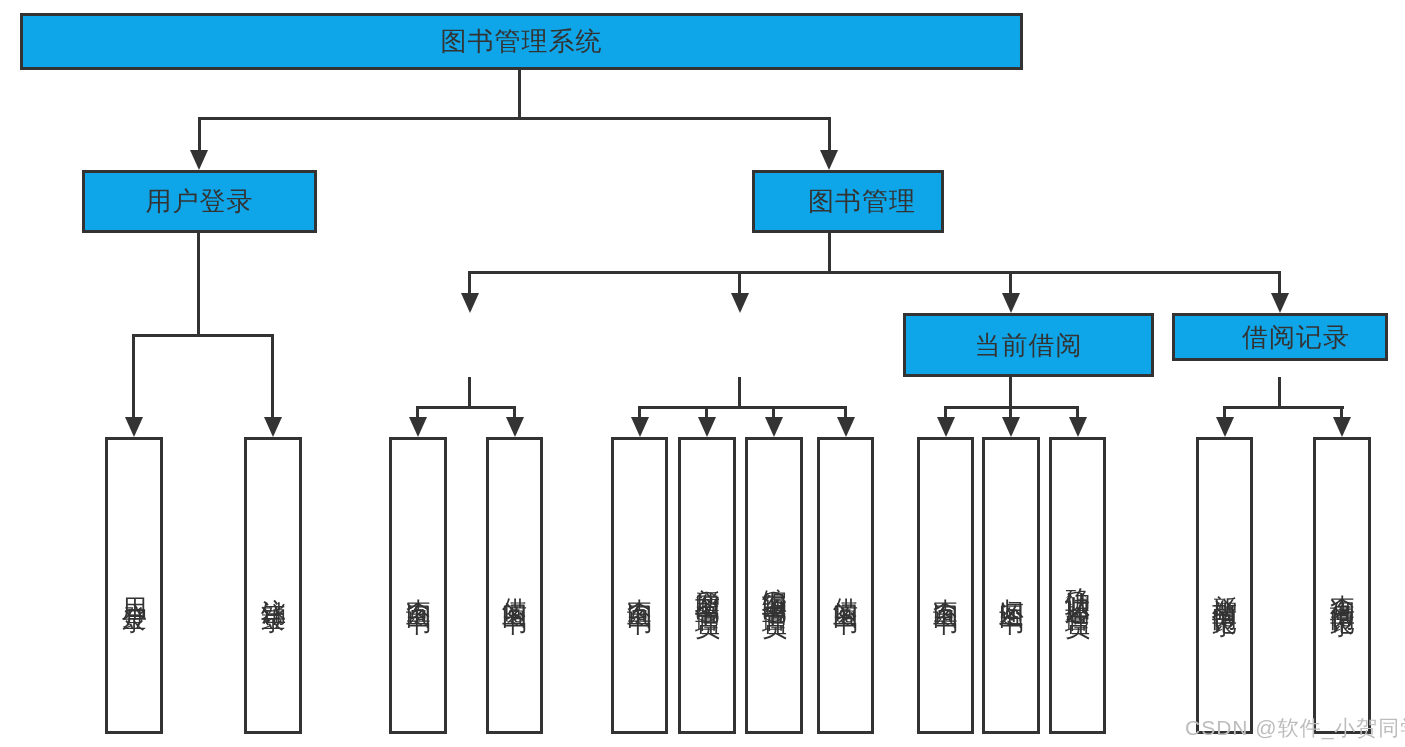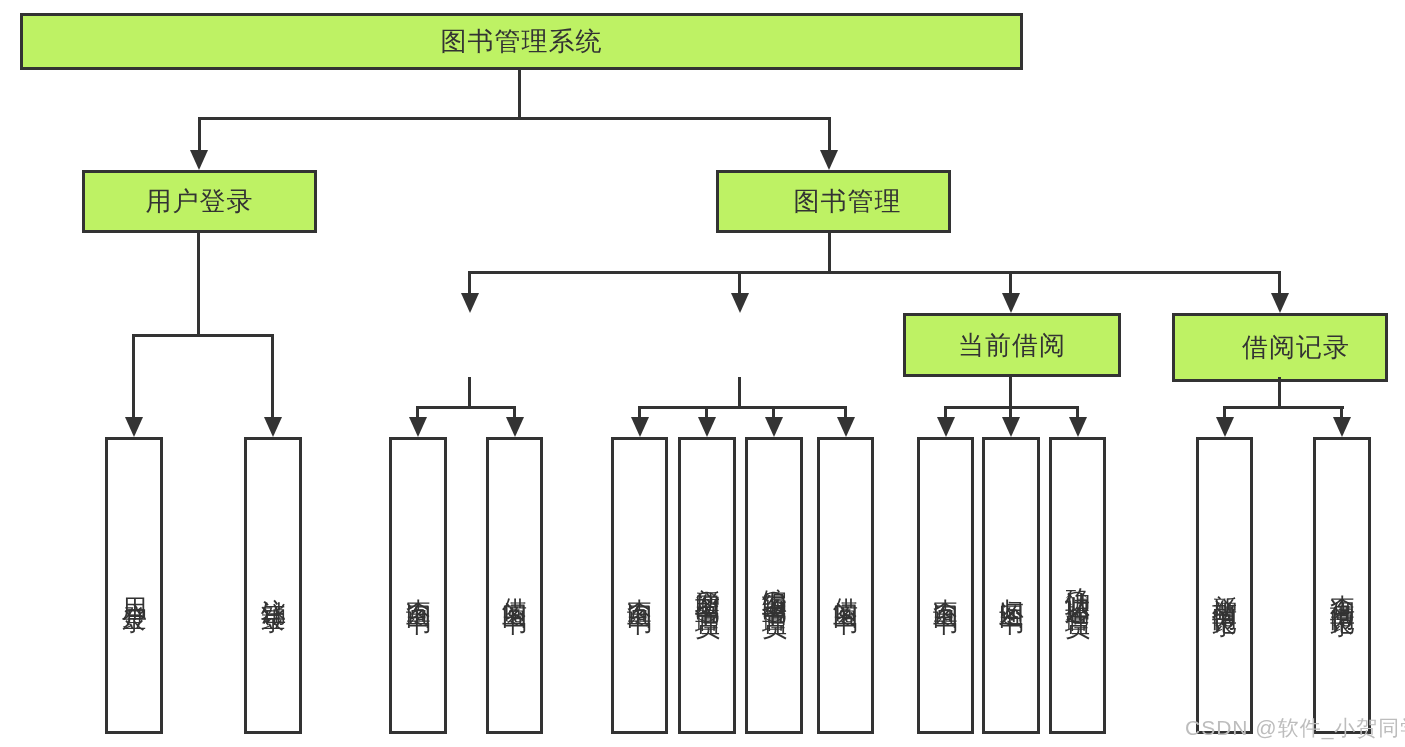--- a/index.html
+++ b/index.html
@@ -1,21 +1,21 @@
 <!DOCTYPE html>
 <html><head>
 <meta charset="utf-8">
 <style>
   html,body{margin:0;padding:0;background:#ffffff;}
   #canvas{
     position:relative;width:1405px;height:747px;background:#ffffff;
     font-family:"Liberation Sans",sans-serif;overflow:hidden;
   }
   .box{
-    position:absolute;box-sizing:border-box;border:3px solid #333333;background:#bef264;
+    position:absolute;box-sizing:border-box;border:3px solid #333333;background:#0ea5e9;
     display:flex;align-items:center;justify-content:center;
     font-size:26px;color:#333333;white-space:nowrap;letter-spacing:1px;
   }
   .vbox{
     position:absolute;box-sizing:border-box;border:3px solid #333333;background:#ffffff;
     writing-mode:vertical-rl;text-orientation:mixed;text-align:center;
     font-size:25px;color:#333333;letter-spacing:4px;line-height:51px;overflow:hidden;
   }
   .vl{position:absolute;width:3px;background:#333333;}
   .hl{position:absolute;height:3px;background:#333333;}
@@ -37,42 +37,42 @@
   <div class="box" style="left:20px;top:13px;width:1003px;height:57px;">图书管理系统</div>
 
   <div class="vl" style="left:518px;top:70px;height:49px;"></div>
   <div class="hl" style="left:198px;top:117px;width:633px;"></div>
   <div class="vl" style="left:198px;top:119px;height:45px;"></div>
   <div class="vl" style="left:828px;top:119px;height:45px;"></div>
   <div class="ar" style="left:190px;top:150px;"></div>
   <div class="ar" style="left:820px;top:150px;"></div>
 
   <div class="box" style="left:82px;top:170px;width:235px;height:63px;">用户登录</div>
-  <div class="box" style="left:716px;top:170px;width:235px;height:63px;padding-left:28px;">图书管理</div>
+  <div class="box" style="left:752px;top:170px;width:192px;height:63px;padding-left:28px;">图书管理</div>
 
   <div class="vl" style="left:197px;top:233px;height:103px;"></div>
   <div class="hl" style="left:132px;top:334px;width:142px;"></div>
   <div class="vl" style="left:132px;top:336px;height:92px;"></div>
   <div class="vl" style="left:271px;top:336px;height:92px;"></div>
   <div class="ar" style="left:125px;top:417px;"></div>
   <div class="ar" style="left:264px;top:417px;"></div>
 
   <div class="vl" style="left:828px;top:233px;height:40px;"></div>
   <div class="hl" style="left:468px;top:271px;width:813px;"></div>
   <div class="vl" style="left:468px;top:273px;height:25px;"></div>
   <div class="vl" style="left:738px;top:273px;height:25px;"></div>
   <div class="vl" style="left:1009px;top:273px;height:25px;"></div>
   <div class="vl" style="left:1278px;top:273px;height:25px;"></div>
   <div class="ar" style="left:461px;top:293px;"></div>
   <div class="ar" style="left:731px;top:293px;"></div>
   <div class="ar" style="left:1002px;top:293px;"></div>
   <div class="ar" style="left:1271px;top:293px;"></div>
 
-  <div class="box" style="left:903px;top:313px;width:218px;height:64px;">当前借阅</div>
-  <div class="box" style="left:1172px;top:313px;width:216px;height:69px;padding-left:32px;">借阅记录</div>
+  <div class="box" style="left:903px;top:313px;width:251px;height:64px;">当前借阅</div>
+  <div class="box" style="left:1172px;top:313px;width:216px;height:48px;padding-left:32px;">借阅记录</div>
 
   <div class="vl" style="left:468px;top:377px;height:31px;"></div>
   <div class="hl" style="left:416px;top:406px;width:100px;"></div>
   <div class="vl" style="left:416px;top:408px;height:15px;"></div>
   <div class="vl" style="left:513px;top:408px;height:15px;"></div>
   <div class="ar" style="left:409px;top:417px;"></div>
   <div class="ar" style="left:506px;top:417px;"></div>
 
   <div class="vl" style="left:738px;top:377px;height:31px;"></div>
   <div class="hl" style="left:638px;top:406px;width:209px;"></div>

